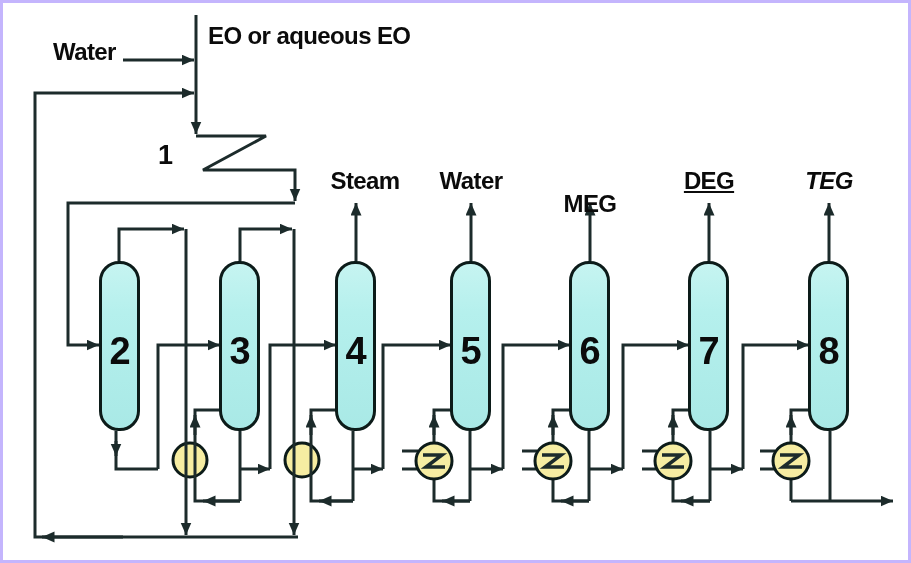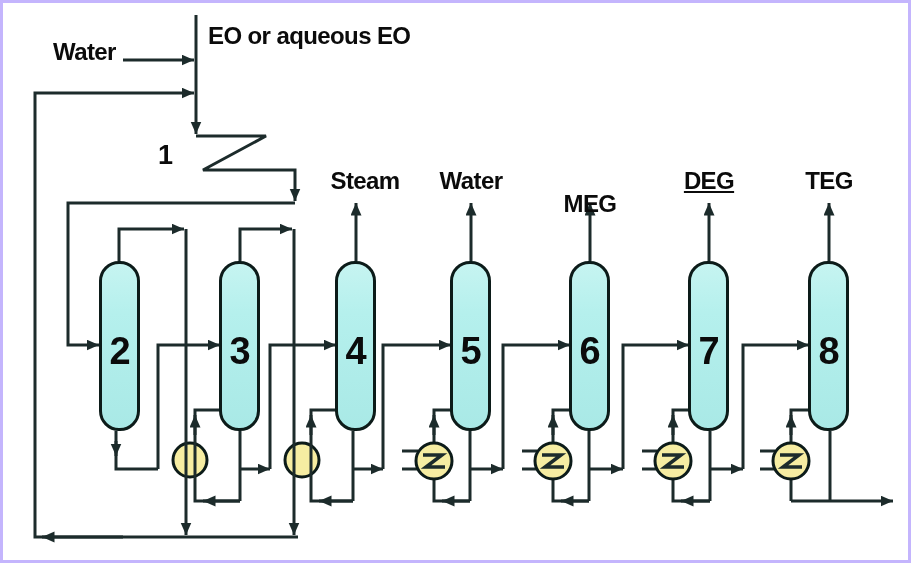--- a/index.html
+++ b/index.html
@@ -163,15 +163,15 @@
       <span class="colnum">7</span>
     </div>
   <div class="column" style="left:805px;">
       <span class="colnum">8</span>
     </div>
 
   <div class="lbl product" style="left:362px;">Steam</div>
   <div class="lbl product" style="left:468px;">Water</div>
   <div class="lbl product" style="left:587px;margin-top:23px;">MEG</div>
   <div class="lbl product" style="left:706px;text-decoration:underline;">DEG</div>
-  <div class="lbl product" style="left:826px;">TEG</div>
+  <div class="lbl product" style="left:826px;font-style:italic;">TEG</div>
 
 </div>
 
 </body></html>

